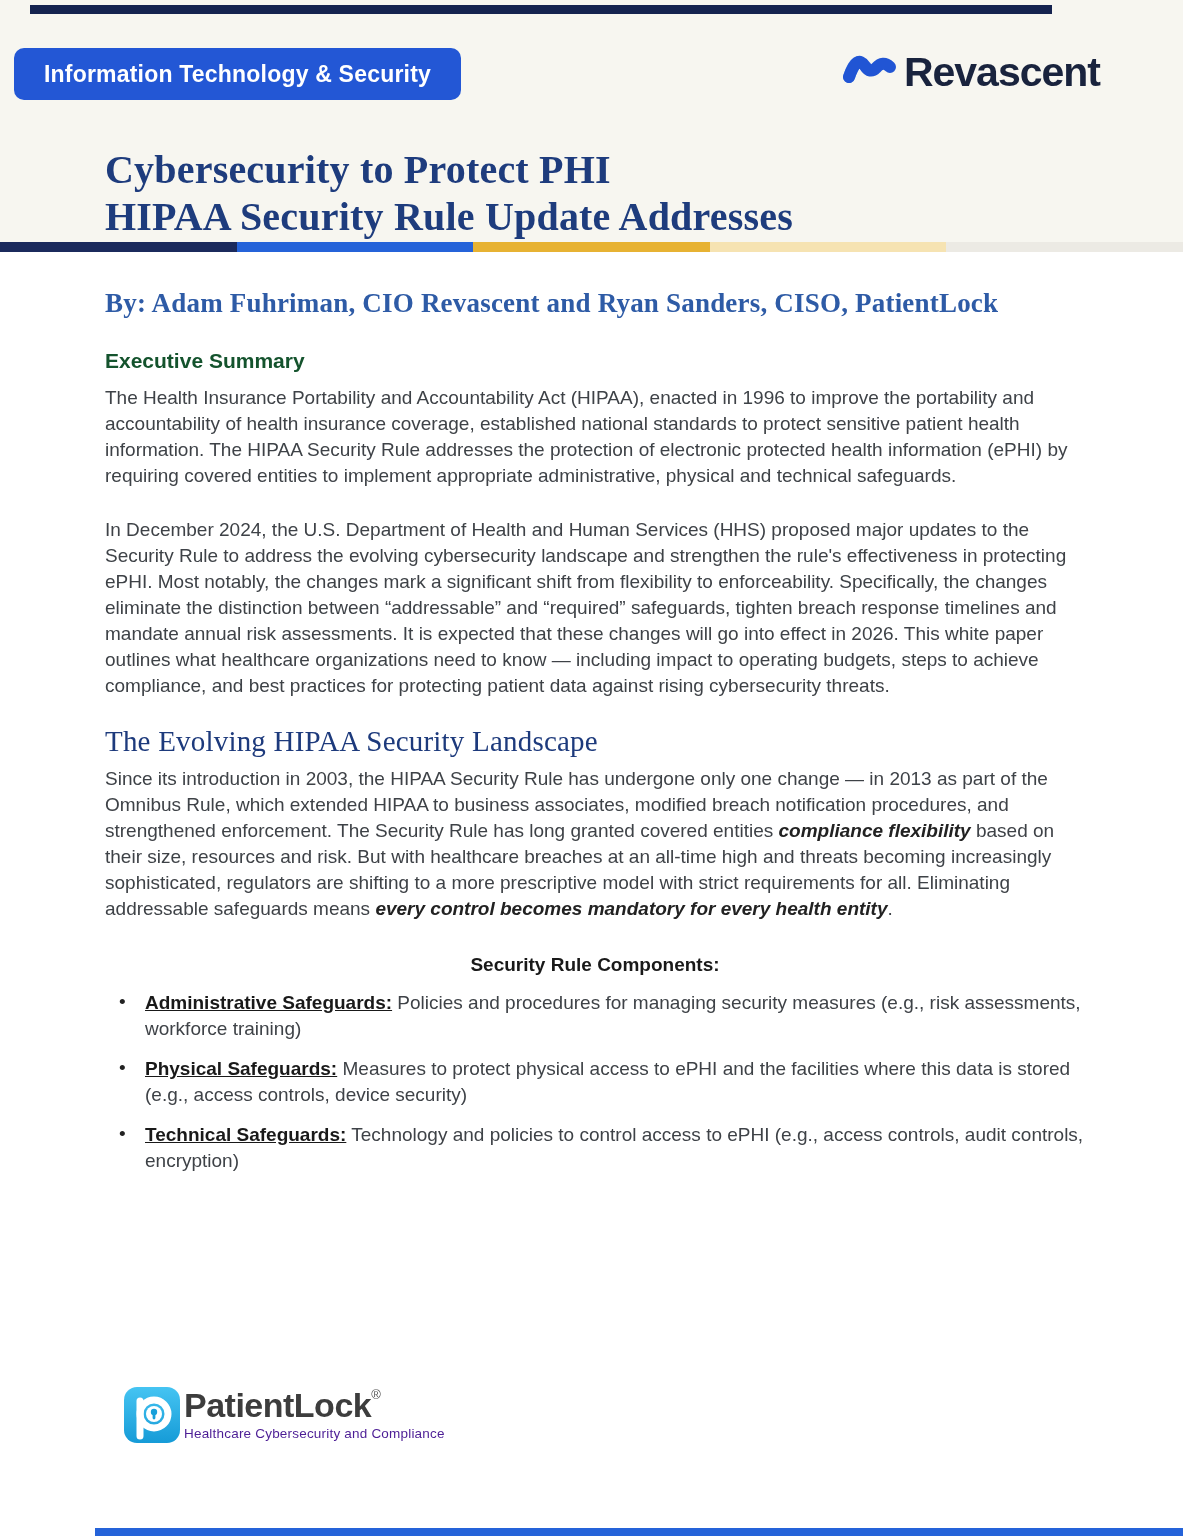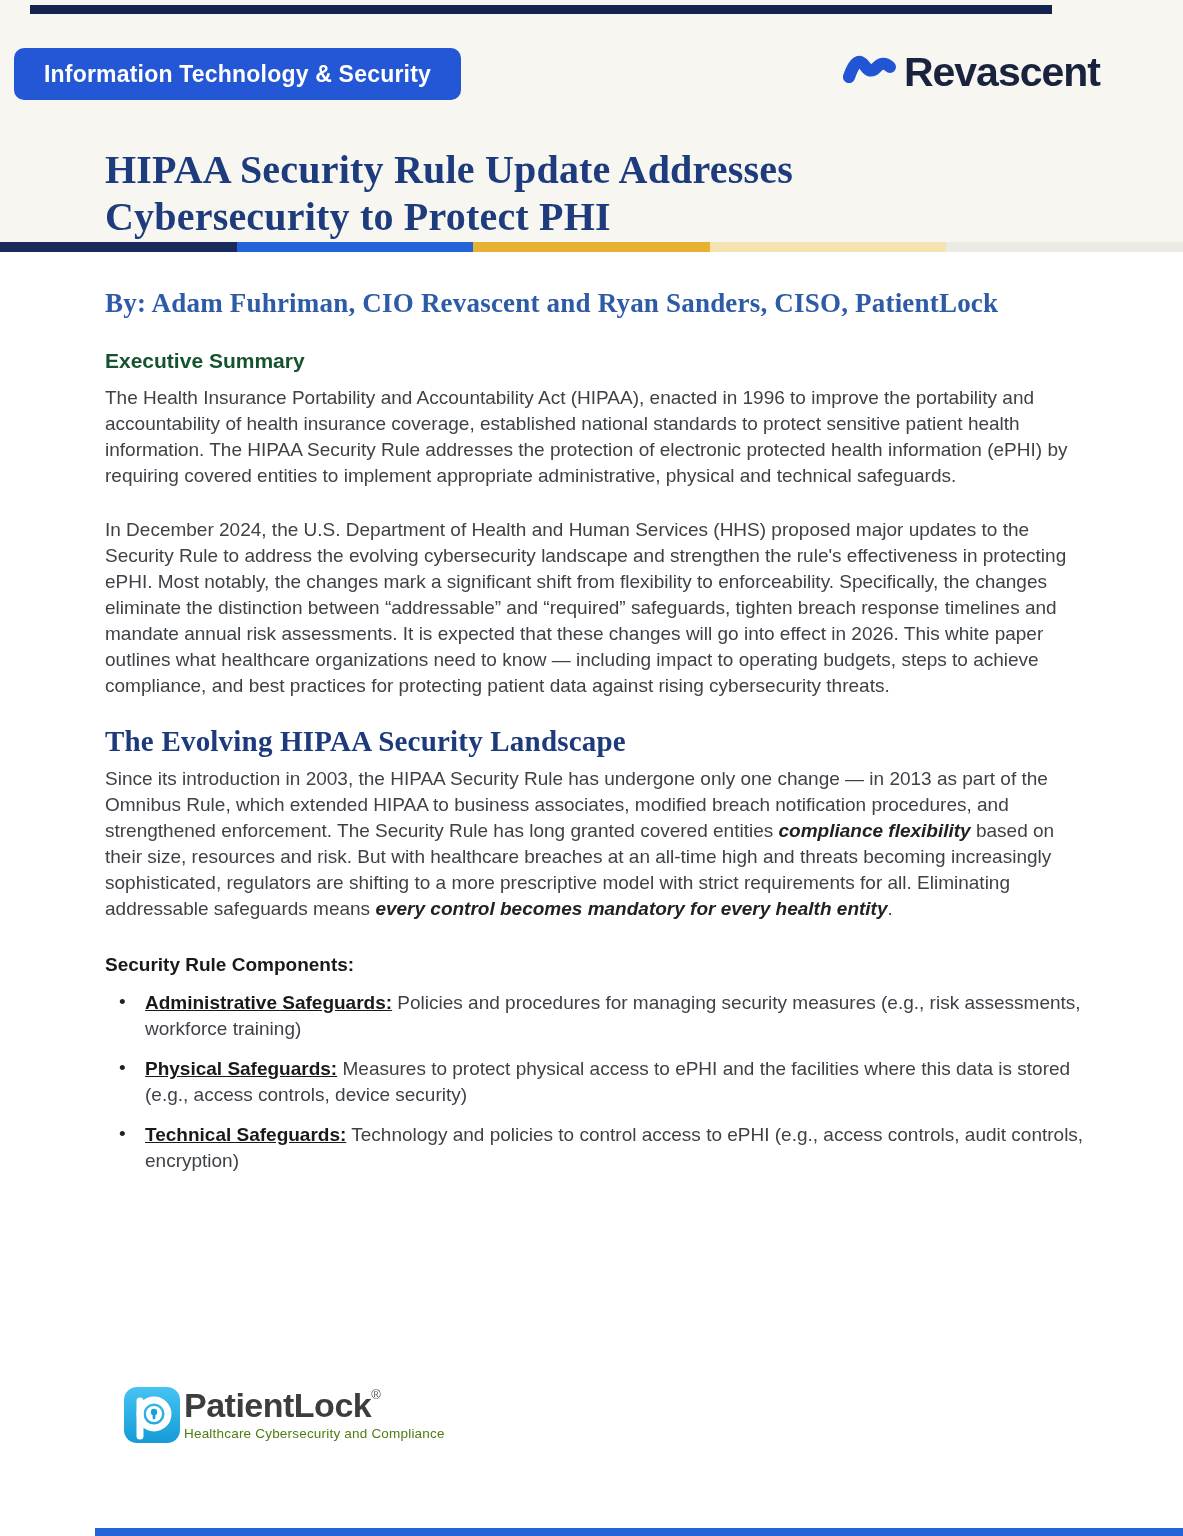--- a/index.html
+++ b/index.html
@@ -28,39 +28,39 @@
   
   .content { position:absolute; top:252px; left:0; width:100%; padding:0 98px 0 105px; }
   .byline {
     margin-top:36px; font-family:"Liberation Serif", serif; font-weight:bold;
     font-size:27px; color:#2e5ba6; letter-spacing:0.2px;
   }
   .exec-heading { margin-top:30px; font-size:21px; font-weight:bold; color:#14532d; }
   .body-p { margin-top:12px; font-size:19px; line-height:26px; color:#3e4247; }
   .body-p.spaced { margin-top:28px; }
   .section-heading {
-    margin-top:26px; font-family:"Liberation Serif", serif; font-weight:bold;
+    margin-top:26px; font-family:"Liberation Serif", serif; font-weight:normal;
     font-size:29px; color:#1d3a7c; letter-spacing:0.2px;
   }
   .section-p { margin-top:8px; }
   .bi { font-weight:bold; font-style:italic; color:#222222; }
-  .components-heading { margin-top:32px; font-size:19px; font-weight:bold; color:#191919; }
+  .components-heading { margin-top:32px; font-size:19px; font-weight:bold; color:#191919;text-align:center; }
   .bullets { margin-top:4px; list-style:none; }
   .bullets li {
     position:relative; padding-left:40px; margin-top:14px;
     font-size:19px; line-height:26px; color:#3e4247;
   }
   .bullets li::before { content:"•"; position:absolute; left:14px; top:-1px; color:#222; }
   .term { font-weight:bold; color:#191919; text-decoration:underline; }
   
   .pl-logo { position:absolute; left:123px; top:1386px; display:flex; align-items:flex-start; gap:3px; }
   .pl-text { padding-top:2px; }
   .pl-name { font-size:34px; font-weight:bold; color:#3d3d3d; letter-spacing:-0.5px; line-height:1; }
   .pl-name sup { font-size:13px; font-weight:normal; color:#555; vertical-align:18px; }
-  .pl-tagline { font-size:13.5px; color:#4d7c0f; margin-top:4px; letter-spacing:0.2px; }
+  .pl-tagline { font-size:13.5px; color:#4c1d95; margin-top:4px; letter-spacing:0.2px; }
   .bottom-rule { position:absolute; left:95px; right:0; bottom:0; height:8px; background:#2563d9; }
 </style>
 </head>
 <body>
 
 <div class="page">
 
   <div class="band"></div>
   <div class="top-rule"></div>
 
@@ -70,22 +70,22 @@
     <span>
       <svg width="54" height="48" viewBox="0 0 54 48" aria-hidden="true">
         <path d="M7 31 Q13 13 19 17" stroke="#6fa0f5" stroke-width="12" fill="none" stroke-linecap="round"></path>
         <path d="M7 31 Q15 8 23 20 Q28 28 34 22 Q41 14 48 21" stroke="#2155d4" stroke-width="12" fill="none" stroke-linecap="round" stroke-linejoin="round"></path>
       </svg>
     </span>
     <span class="brand-name">Revascent</span>
   </div>
 
   <h1 class="title">
+    <span style="display:block">Cybersecurity to Protect PHI</span>
     <span style="display:block">HIPAA Security Rule Update Addresses</span>
-    <span style="display:block">Cybersecurity to Protect PHI</span>
   </h1>
 
   <div class="divider">
     <div class="seg" style="background:#1b2a5c"></div>
     <div class="seg" style="background:#2563d9"></div>
     <div class="seg" style="background:#e7b232"></div>
     <div class="seg" style="background:#f6e3b2"></div>
     <div class="seg" style="background:#eceae4"></div>
   </div>
 

